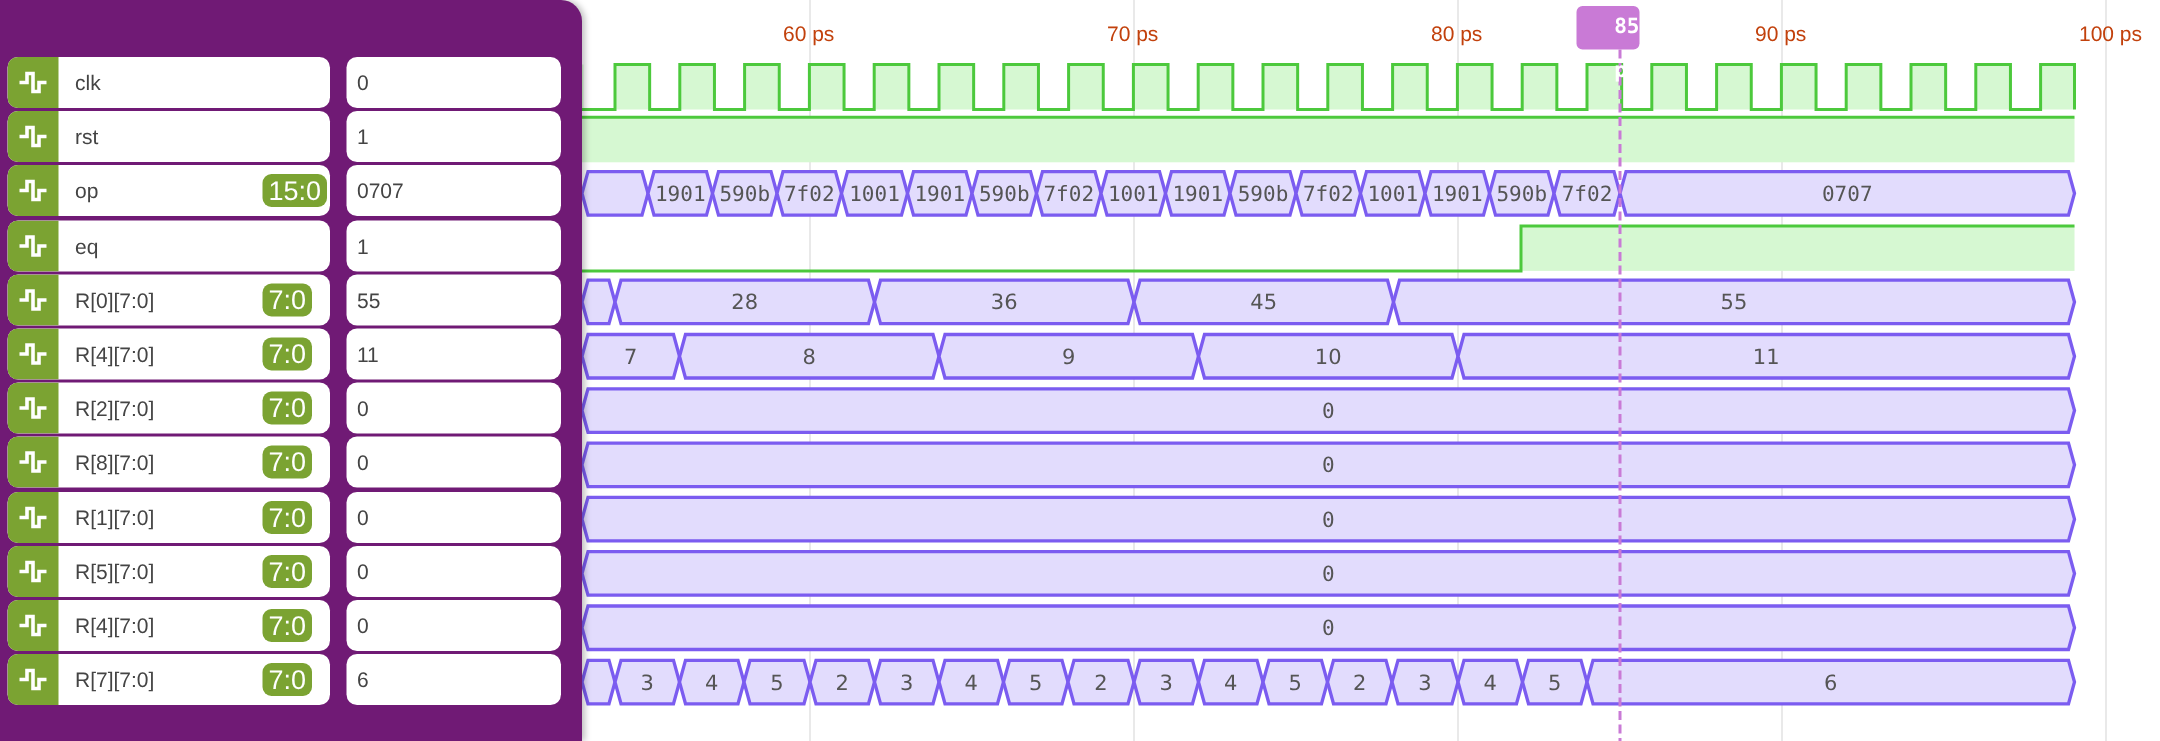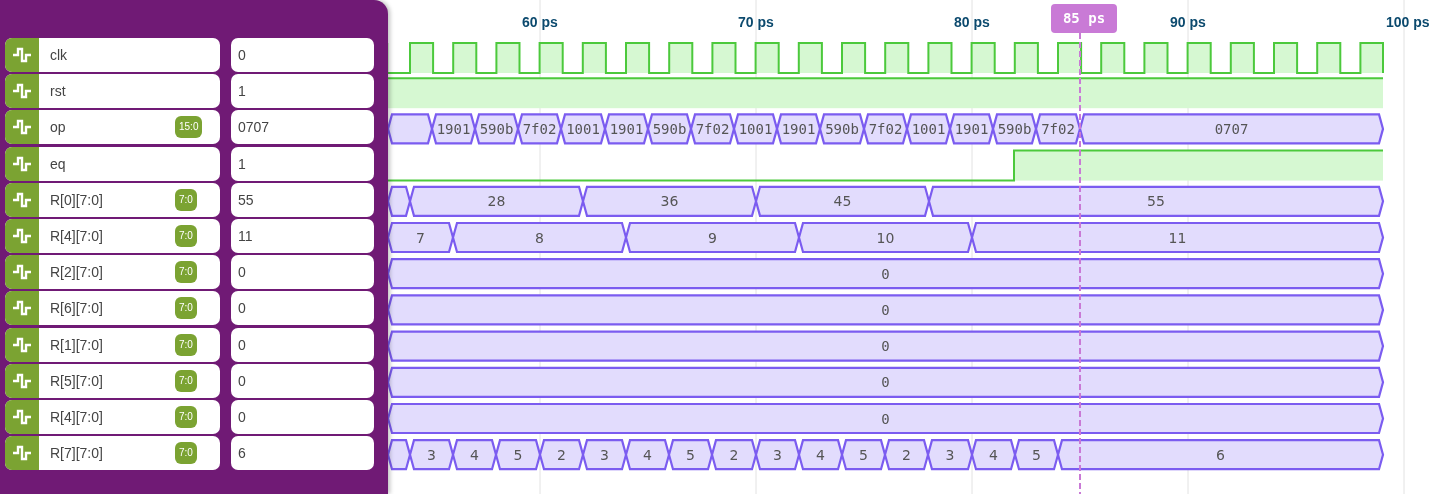--- a/index.html
+++ b/index.html
@@ -3,25 +3,25 @@
 <meta charset="utf-8">
 <style>
   html,body{margin:0;padding:0;}
   body{width:1440px;height:494px;overflow:hidden;background:#fff;font-family:"Liberation Sans",sans-serif;position:relative;}
   .wave-area{position:absolute;left:0;top:0;width:1440px;height:494px;text-align:center;}
   .panel{position:absolute;left:0;top:0;width:388px;height:494px;background:#701a75;border-top-right-radius:14px;box-shadow:2px 0 4px rgba(0,0,0,0.25);}
   .row{position:absolute;left:5px;height:34px;}
   .name-cell{position:absolute;left:0;top:0;width:215px;height:34px;background:#fff;border-radius:7px;overflow:hidden;}
   .sig-icon{position:absolute;left:0;top:0;width:34px;height:34px;background:#7ba332;display:flex;align-items:center;justify-content:center;}
   .sig-name{position:absolute;left:45px;top:0;line-height:34px;font-size:14px;color:#444;}
-  .width-badge{position:absolute;left:170px;top:6px;height:22px;line-height:22px;padding:0 4px;background:#7ba332;color:#fff;font-size:10px;border-radius:6px;}
+  .width-badge{position:absolute;left:170px;top:6px;height:22px;line-height:22px;padding:0 4px;background:#7ba332;color:#fff;font-size:18px;border-radius:6px;}
   .val-cell{position:absolute;left:226px;top:0;width:143px;height:34px;background:#fff;border-radius:7px;}
   .val-text{position:absolute;left:7px;top:0;line-height:34px;font-size:14px;color:#444;}
-  .tick-label{position:absolute;top:14px;font-size:14px;color:#0c4a6e;font-weight:bold;}
-  .cursor-badge{position:absolute;left:1051px;top:4px;width:66px;height:29px;background:#c97ad6;color:#fff;border-radius:4px;font-family:"DejaVu Sans Mono",monospace;font-weight:bold;font-size:14px;line-height:29px;text-align:center;}
+  .tick-label{position:absolute;top:14px;font-size:14px;color:#c2410c;}
+  .cursor-badge{position:absolute;left:1051px;top:4px;width:42px;height:29px;background:#c97ad6;color:#fff;border-radius:4px;font-family:"DejaVu Sans Mono",monospace;font-weight:bold;font-size:14px;line-height:29px;text-align:right;}
 </style>
 </head>
 <body>
 
 <div class="wave-area">
   <svg id="wave-svg" width="1440" height="494" xmlns="http://www.w3.org/2000/svg">
       <line x1="540" y1="0" x2="540" y2="494" stroke="#e2e2e2" stroke-width="1"></line>
       <line x1="756" y1="0" x2="756" y2="494" stroke="#e2e2e2" stroke-width="1"></line>
       <line x1="972" y1="0" x2="972" y2="494" stroke="#e2e2e2" stroke-width="1"></line>
       <line x1="1188" y1="0" x2="1188" y2="494" stroke="#e2e2e2" stroke-width="1"></line>
@@ -261,21 +261,21 @@
           <span class="val-text">0</span>
         </div>
       </div>
       <div class="row" style="top: 291.4px;">
         <div class="name-cell">
           <div class="sig-icon">
             <svg width="20" height="16" viewBox="0 0 20 16">
               <path d="M1 8 H6 V2 H10 V14 H14 V8 H19" fill="none" stroke="#fff" stroke-width="2.4"></path>
             </svg>
           </div>
-          <span class="sig-name">R[6][7:0]</span>
+          <span class="sig-name">R[8][7:0]</span>
           <span class="width-badge">7:0</span>
         </div>
         <div class="val-cell">
           <span class="val-text">0</span>
         </div>
       </div>
       <div class="row" style="top: 327.6px;">
         <div class="name-cell">
           <div class="sig-icon">
             <svg width="20" height="16" viewBox="0 0 20 16">

